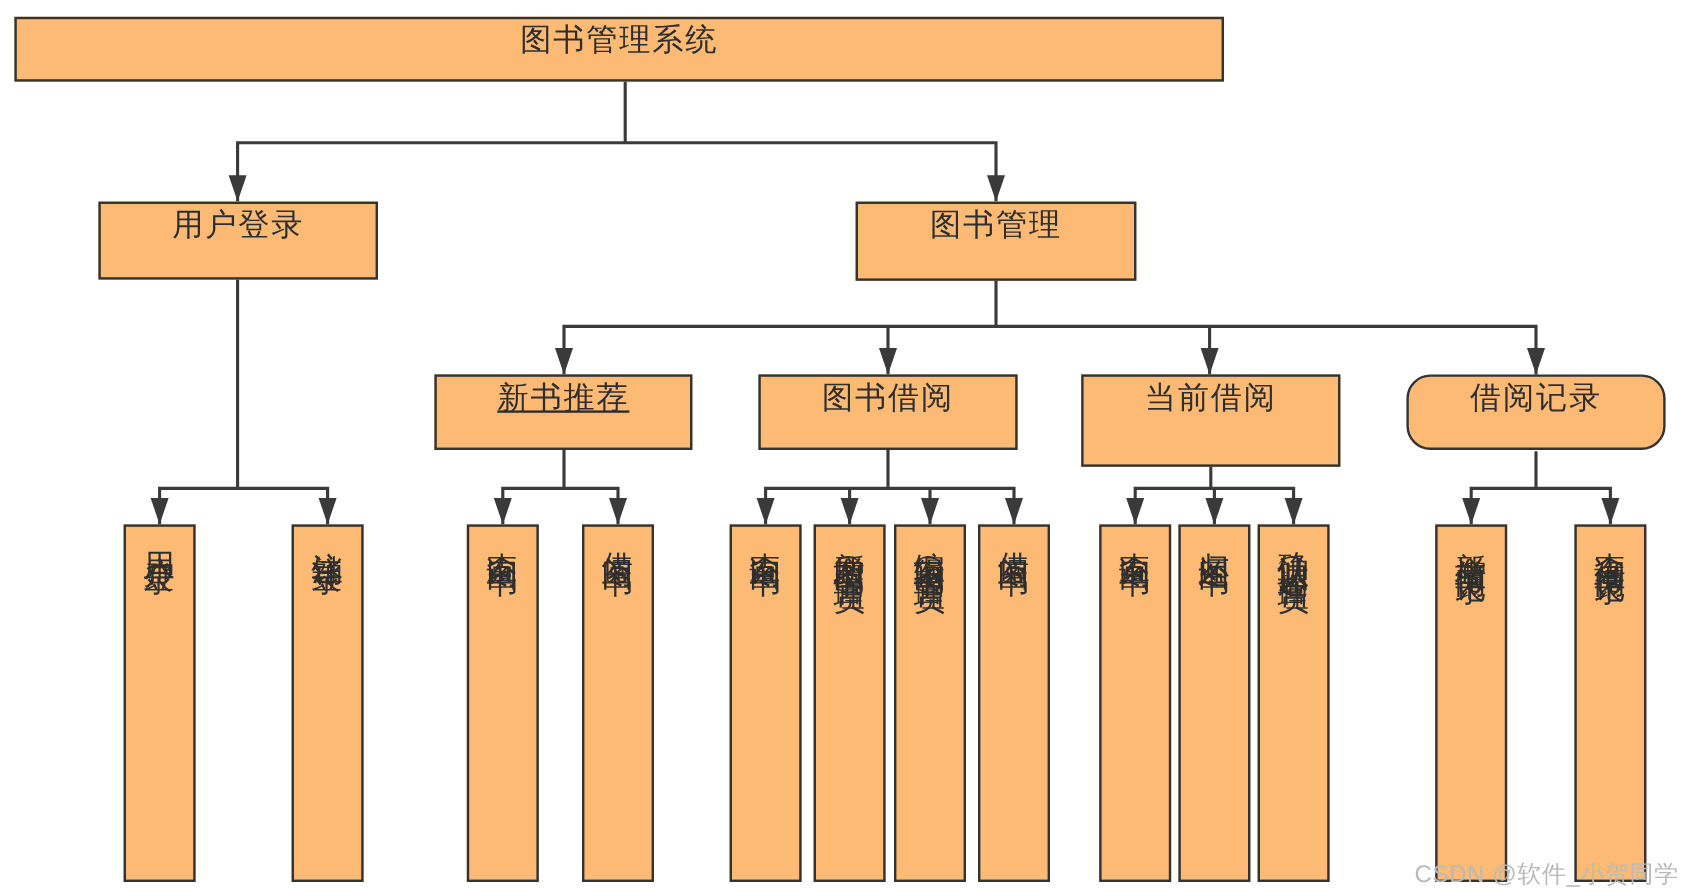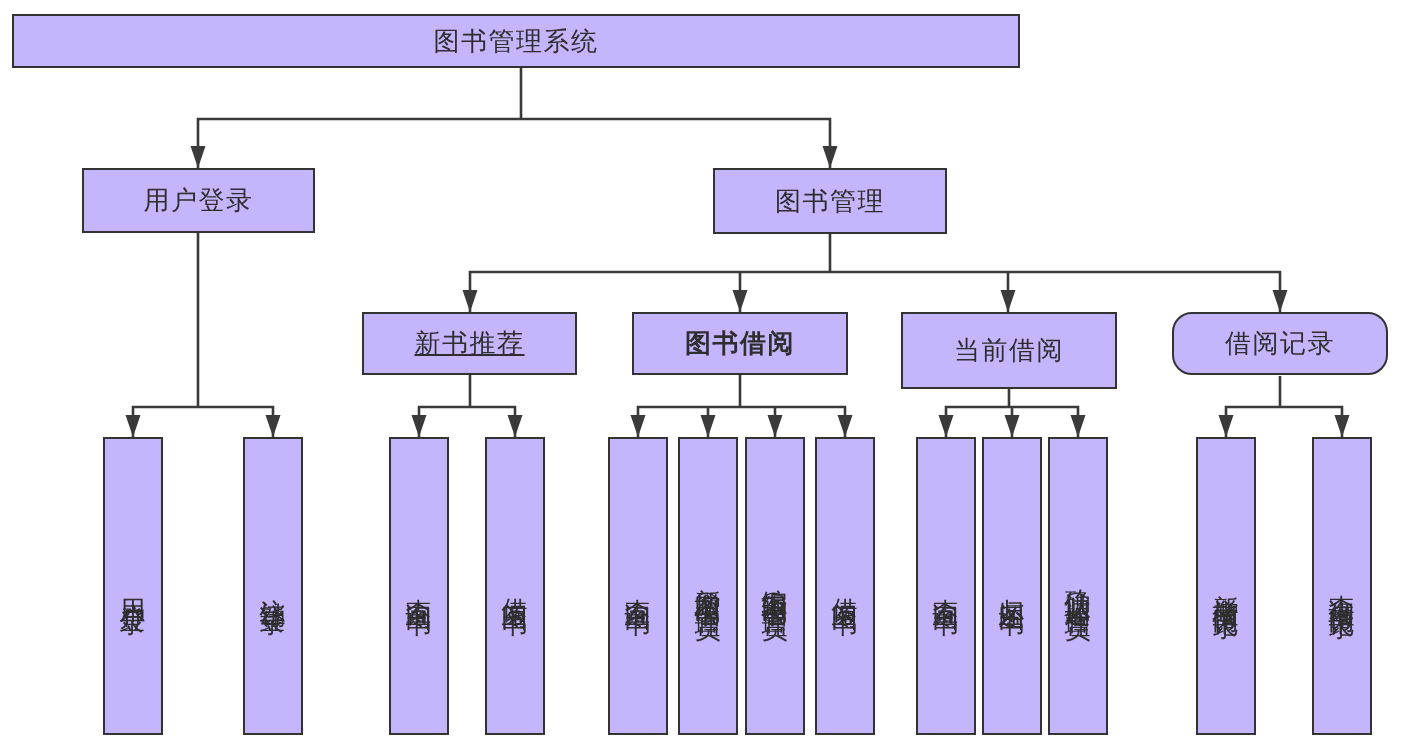--- a/index.html
+++ b/index.html
@@ -19,24 +19,24 @@
     background: var(--background);
     overflow: hidden;
   }
   .connectors {
     position: absolute;
     left: 0; top: 0;
     z-index: 0;
   }
   .node {
     position: absolute;
-    background: #c4b5fd;
+    background: #fdba74;
     border: 2.5px solid var(--border);
     display: flex;
-    align-items: center;
+    align-items: flex-start;
     justify-content: center;
     color: var(--text);
     z-index: 1;
   }
   .hnode .label {
     font-size: 26px;
     letter-spacing: 1.5px;
     white-space: nowrap;
   }
   .vnode .label {
@@ -109,21 +109,21 @@
   <div class="node hnode" style="left:82px; top:168px; width:233px; height:65px;">
     <span class="label">用户登录</span>
   </div>
   <div class="node hnode" style="left:713px; top:168px; width:234px; height:66px;">
     <span class="label">图书管理</span>
   </div>
 
   <div class="node hnode" style="left:362px; top:312px; width:215px; height:63px;text-decoration:underline;">
     <span class="label">新书推荐</span>
   </div>
-  <div class="node hnode" style="left:632px; top:312px; width:216px; height:63px;font-weight:bold;">
+  <div class="node hnode" style="left:632px; top:312px; width:216px; height:63px;">
     <span class="label">图书借阅</span>
   </div>
   <div class="node hnode" style="left:901px; top:312px; width:216px; height:77px;">
     <span class="label">当前借阅</span>
   </div>
   <div class="node hnode" style="left:1172px; top:312px; width:216px; height:63px;border-radius:20px;">
     <span class="label">借阅记录</span>
   </div>
 
   <div class="node vnode" style="left:103px; top:437px; width:60px; height:298px;">
@@ -163,14 +163,15 @@
     <span class="label">确认归还（管理员）</span>
   </div>
 
   <div class="node vnode" style="left:1196px; top:437px; width:60px; height:298px;">
     <span class="label">新增借阅记录</span>
   </div>
   <div class="node vnode" style="left:1312px; top:437px; width:60px; height:298px;">
     <span class="label">查询借阅记录</span>
   </div>
 
+  <div class="watermark">CSDN @软件_小贺同学</div>
 
 </div>
 
 </body></html>

